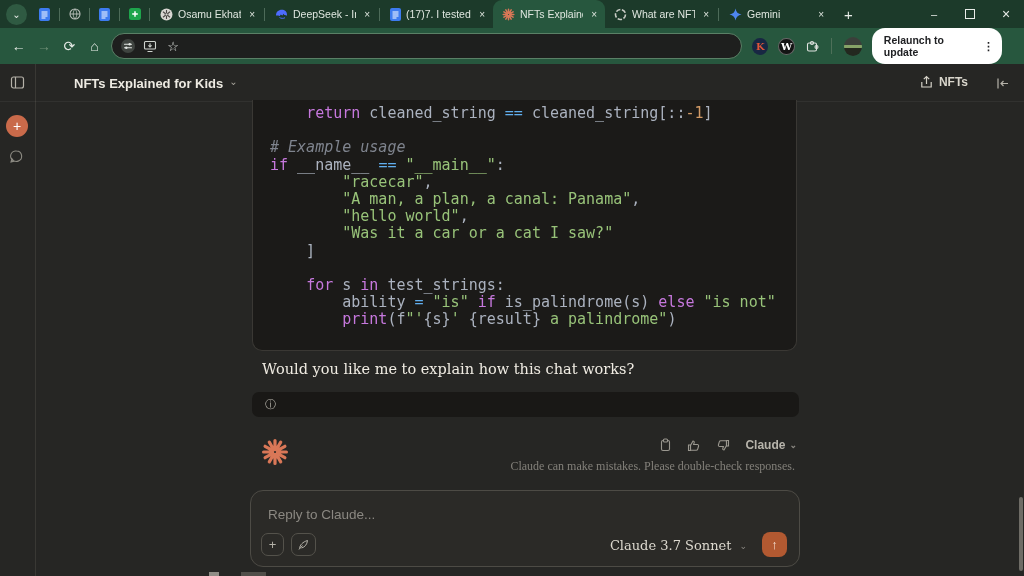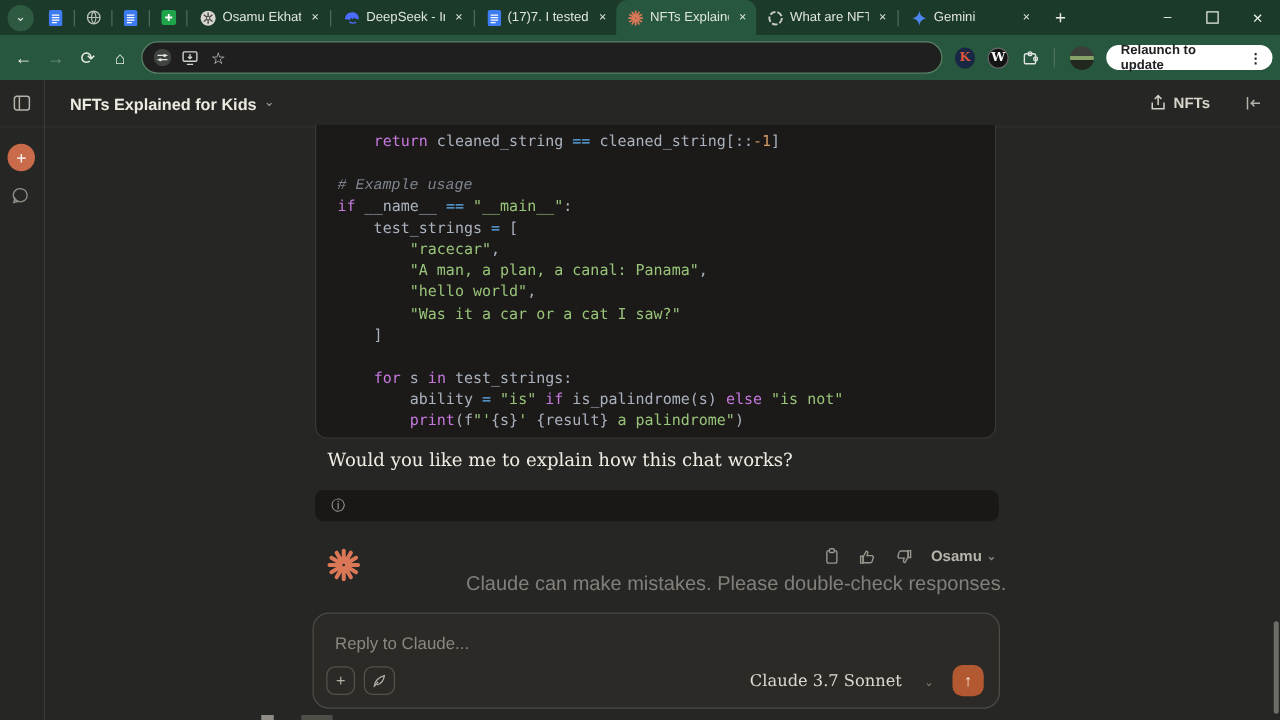--- a/index.html
+++ b/index.html
@@ -38,72 +38,72 @@
   .pill-right{display:flex;align-items:center;gap:10px;}
   .star{color:#dfe3df;font-size:13px;}
   .rightgroup{display:flex;align-items:center;gap:10px;margin-left:10px;}
   .extk{width:17px;height:17px;border-radius:50%;background:#182743;color:#e2563a;font-weight:700;font-size:10px;
         display:flex;align-items:center;justify-content:center;font-family:"DejaVu Serif",serif;cursor:pointer;}
   .extw{width:17px;height:17px;border-radius:50%;background:#141414;color:#fff;border:1px solid #666;box-sizing:border-box;
         font-family:"DejaVu Serif",serif;font-size:10px;font-weight:700;display:flex;align-items:center;justify-content:center;cursor:pointer;}
   .tbsep{width:1px;height:16px;background:#4e7059;margin:0 2px;}
   .avatar{width:19px;height:19px;border-radius:50%;cursor:pointer;
           background:linear-gradient(180deg,#3a3f3a 0 40%,#86a268 40% 58%,#23281f 58% 100%);}
-  .relaunch{height:20px;background:#fff;border-radius:13px;color:#202124;font-size:10.5px;font-weight:600;
-            display:flex;align-items:center;gap:7px;padding:0 8px 0 12px;cursor:pointer;margin-right:6px;}
+  .relaunch{height:36px;background:#fff;border-radius:13px;color:#202124;font-size:10.5px;font-weight:600;
+            display:flex;align-items:center;gap:7px;padding:0 8px 0 12px;cursor:pointer;margin-right:22px;}
   .relaunch .dots{font-size:11px;color:#202124;}
 
   
   .app{position:absolute;top:64px;left:0;right:0;bottom:0;background:#262624;}
   .rail-divider{position:absolute;left:35px;top:0;bottom:0;width:1px;background:#393834;}
   .app-header{position:absolute;top:0;left:0;right:0;height:37px;border-bottom:1px solid rgba(255,255,255,0.05);}
   .sidebar-toggle{position:absolute;left:10px;top:11px;cursor:pointer;}
-  .chat-title{position:absolute;left:56px;top:12px;font-size:13px;font-weight:700;color:#edeae2;display:flex;
+  .chat-title{position:absolute;left:74px;top:12px;font-size:13px;font-weight:700;color:#edeae2;display:flex;
               align-items:flex-start;gap:6px;cursor:pointer;}
   .chat-title .chev{color:#a7a49b;font-size:10px;font-weight:400;}
   .share{position:absolute;right:56px;top:11px;display:flex;align-items:center;gap:6px;color:#d9d6cc;
          font-size:12px;font-weight:600;cursor:pointer;}
   .collapse{position:absolute;right:14px;top:12px;cursor:pointer;}
 
   .fab{position:absolute;left:6px;top:51px;width:22px;height:22px;border-radius:50%;background:#c96a4a;color:#fff;
        font-size:14px;font-weight:400;line-height:20px;text-align:center;border:none;cursor:pointer;padding:0;}
   .rail-chat{position:absolute;left:9px;top:85px;cursor:pointer;}
 
   
   .code-card{position:absolute;left:252px;top:36px;width:545px;height:251px;background:#1b1a18;
              border:1px solid #3a3834;border-top:none;border-radius:0 0 10px 10px;box-sizing:border-box;
              overflow:hidden;padding:5px 0 0 17px;}
-  .code-line{font-family:"DejaVu Sans Mono",monospace;font-size:12px;line-height:17.2px;height:17.2px;white-space:pre;}
-  .tk{color:#c678dd;} .to{color:#61afef;} .ts{color:#98c379;} .tc{color:#7f848e;font-style:italic;font-family:Liberation Mono, monospace;}
+  .code-line{font-family:"DejaVu Sans Mono",monospace;font-size:15px;line-height:17.2px;height:17.2px;white-space:pre;}
+  .tk{color:#c678dd;} .to{color:#61afef;} .ts{color:#98c379;} .tc{color:#7f848e;font-style:italic;}
   .tn{color:#d19a66;} .td{color:#abb2bf;}
 
   .msg{position:absolute;left:262px;top:297px;font-family:"DejaVu Serif",serif;font-size:14.5px;color:#f0ece3;}
 
   .banner{position:absolute;left:252px;top:328px;width:547px;height:25px;background:#191816;border-radius:7px;
           display:flex;align-items:center;gap:8px;padding-left:13px;box-sizing:border-box;color:#b5b2aa;font-size:11px;}
   .banner .info{font-size:11px;color:#b5b2aa;}
 
   .resp-logo{position:absolute;left:261px;top:374px;}
   .actions{position:absolute;top:374px;right:227px;display:flex;align-items:center;gap:15px;color:#9a978f;}
   .actions .abtn{cursor:pointer;display:flex;align-items:center;}
   .retry{font-size:12px;font-weight:600;color:#b7b4ab;display:flex;align-items:center;gap:4px;cursor:pointer;}
   .retry .chev{color:#8b8882;font-size:9px;}
-  .disclaimer{position:absolute;top:395px;right:219px;font-size:16px;color:#83807a;}
+  .disclaimer{position:absolute;top:395px;right:229px;font-size:12px;color:#83807a;font-family:Liberation Serif, serif;}
 
   
   .composer{position:absolute;left:250px;top:426px;width:550px;height:77px;background:#2b2a27;
             border:1px solid #4d4b45;border-radius:13px;box-sizing:border-box;cursor:text;}
   .placeholder{position:absolute;left:17px;top:16px;font-size:13.5px;color:#8b8882;}
   .comp-btn{position:absolute;bottom:10px;width:23px;height:23px;border:1px solid #54524b;border-radius:7px;
             background:none;color:#b5b2a9;display:flex;align-items:center;justify-content:center;cursor:pointer;
             font-size:13px;padding:0;box-sizing:border-box;}
   .btn-plus{left:10px;}
   .btn-quill{left:40px;width:25px;}
   .model{position:absolute;right:52px;bottom:13px;font-family:"DejaVu Serif",serif;font-size:13px;color:#ddd9cf;
-         display:flex;align-items:center;gap:18px;cursor:pointer;}
+         display:flex;align-items:center;gap:8px;cursor:pointer;}
   .model .chev{color:#8b8882;font-size:9px;font-family:"Liberation Sans",sans-serif;}
   .send{position:absolute;right:12px;bottom:9px;width:25px;height:25px;border-radius:8px;background:#b25931;border:none;
         color:#f6e3d5;font-size:13px;font-weight:700;cursor:pointer;padding:0;}
   .scroll-thumb{position:absolute;right:1px;top:497px;width:4px;height:74px;background:#6e6c66;border-radius:2px;cursor:pointer;}
   .artifact-a{position:absolute;left:209px;top:572px;width:10px;height:4px;background:#8f8d86;}
   .artifact-b{position:absolute;left:241px;top:572px;width:25px;height:4px;background:#504e49;}
 </style>
 </head>
 <body>
 
@@ -296,21 +296,20 @@
       <svg width="15" height="15" viewBox="0 0 15 15" fill="none" stroke="#8f8d85" stroke-width="1.1">
           <path d="M7.5 2a5.2 5.2 0 1 1-4.6 7.7L2 13l3.2-.9A5.2 5.2 0 0 1 7.5 2z"></path>
         </svg>
     </span>
 
     <div class="code-card" id="codeCard">
         <div class="code-line"><span class="td">    </span><span class="tk">return</span><span class="td"> cleaned_string </span><span class="to">==</span><span class="td"> cleaned_string[::</span><span class="tn">-1</span><span class="td">]</span></div>
         <div class="code-line"></div>
         <div class="code-line"><span class="tc"># Example usage</span></div>
         <div class="code-line"><span class="tk">if</span><span class="td"> __name__ </span><span class="to">==</span><span class="td"> </span><span class="ts">"__main__"</span><span class="td">:</span></div>
-        <div class="code-line"><span class="td">    test_strings </span><span class="to">=</span><span class="td"> [</span></div>
         <div class="code-line"><span class="td">        </span><span class="ts">"racecar"</span><span class="td">,</span></div>
         <div class="code-line"><span class="td">        </span><span class="ts">"A man, a plan, a canal: Panama"</span><span class="td">,</span></div>
         <div class="code-line"><span class="td">        </span><span class="ts">"hello world"</span><span class="td">,</span></div>
         <div class="code-line"><span class="td">        </span><span class="ts">"Was it a car or a cat I saw?"</span></div>
         <div class="code-line"><span class="td">    ]</span></div>
         <div class="code-line"></div>
         <div class="code-line"><span class="td">    </span><span class="tk">for</span><span class="td"> s </span><span class="tk">in</span><span class="td"> test_strings:</span></div>
         <div class="code-line"><span class="td">        ability </span><span class="to">=</span><span class="td"> </span><span class="ts">"is"</span><span class="td"> </span><span class="tk">if</span><span class="td"> is_palindrome(s) </span><span class="tk">else</span><span class="td"> </span><span class="ts">"is not"</span></div>
         <div class="code-line"><span class="td">        </span><span class="tk">print</span><span class="td">(f</span><span class="ts">"'</span><span class="td">{s}</span><span class="ts">' </span><span class="td">{result}</span><span class="ts"> a palindrome"</span><span class="td">)</span></div>
       </div>
@@ -342,21 +341,21 @@
       </span>
       <span class="abtn">
         <svg width="14" height="13" viewBox="0 0 14 13" fill="none" stroke="#9a978f" stroke-width="1.1">
             <g transform="rotate(180 7 6.5)">
               <path d="M1.5 6h2v5.5h-2z"></path>
               <path d="M3.5 11V6.5L6 2c.9 0 1.5.8 1.2 1.7L6.6 5.5h3.8c.8 0 1.4.75 1.2 1.5l-.9 3.1c-.2.65-.8 1.1-1.5 1.1H3.5z"></path>
             </g>
           </svg>
       </span>
       <span class="retry">
-        <span>Osamu</span>
+        <span>Claude</span>
         <span class="chev">⌄</span>
       </span>
     </div>
 
     <div class="disclaimer">Claude can make mistakes. Please double-check responses.</div>
 
     <div class="composer">
       <span class="placeholder">Reply to Claude...</span>
       <button class="comp-btn btn-plus">+</button>
       <button class="comp-btn btn-quill">

